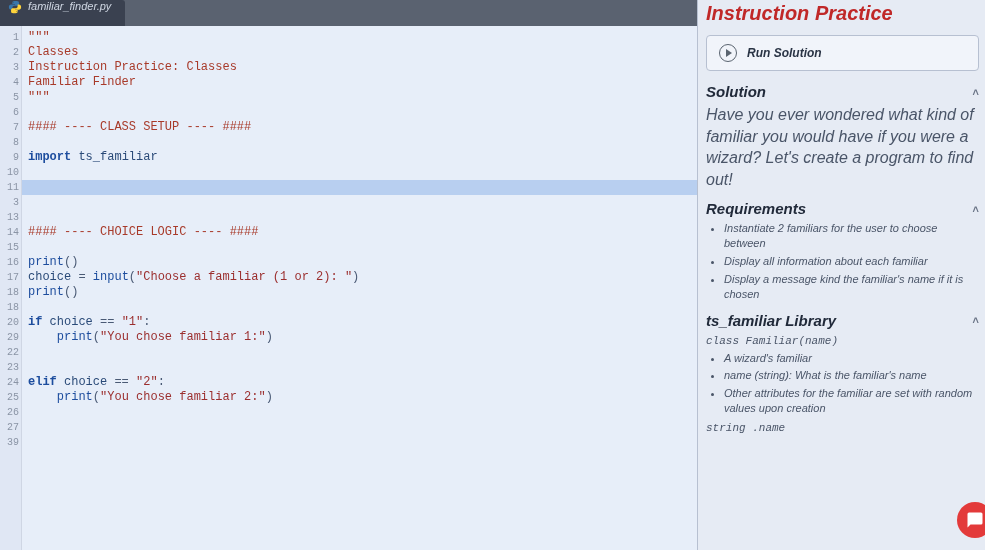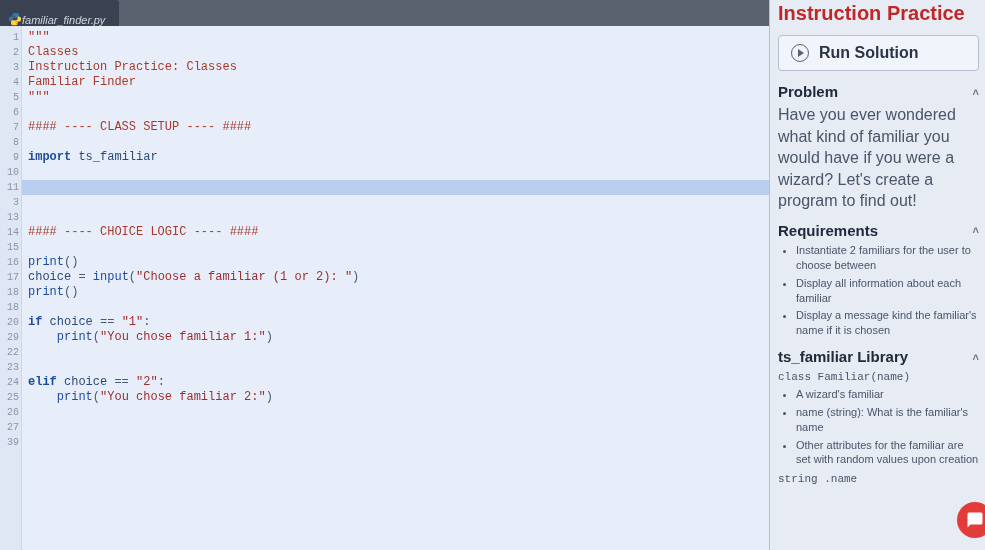--- a/index.html
+++ b/index.html
@@ -25,21 +25,22 @@
       box-shadow: 0 1px 0 rgba(0,0,0,0.3);
     }
     .tab {
       height: 26px;
       background: #3a4150;
       color: #cfd6e2;
       font-size: 11px;
       font-style: italic;
       padding: 0 14px 0 8px;
       display: flex;
-      align-items: flex-end;
+      align-items: flex-start;
+      gap: 6px;
       border-top-right-radius: 3px;
     }
     .python-icon {
       width: 14px; height: 14px;
       display: inline-block;
     }
     .editor-wrap {
       flex: 1;
       display: flex;
       background: #e7eef9;
@@ -75,25 +76,26 @@
     }
     .code .ln { position: relative; z-index: 1; }
     .tok-comment   { color: #a83a2a; }
     .tok-keyword   { color: #1d4d9e; font-weight: bold; }
     .tok-builtin   { color: #1d4d9e; text-align: center; }
     .tok-string    { color: #9b2e2e; }
     .tok-ident     { color: #2a4a78; }
     .tok-op        { color: #4a5a75; }
 
     .right-pane {
-      width: 216px;
+      width: 288px;
       background: #e6ebf4;
       border-left: 1px solid #b7c0d1;
       padding: 0 6px 4px 8px;
       overflow: hidden;
+      font-style: italic;
     }
     .panel-title {
       color: #c02828;
       font-size: 20px;
       font-weight: bold;
       padding: 2px 0 10px 0;
     }
     .run-btn {
       border: 1px solid #b7c0d1;
       border-radius: 4px;
@@ -113,21 +115,21 @@
       align-items: center;
       justify-content: center;
     }
     .play-icon::after {
       content: "";
       margin-left: 2px;
       border-style: solid;
       border-width: 4px 0 4px 6px;
       border-color: transparent transparent transparent #5a6470;
     }
-    .run-text { font-weight: bold; font-size: 16px; color: #2a3445; }
+    .run-text { font-weight: bold; font-size: 12px; color: #2a3445; }
     .sect { margin-bottom: 10px; }
     .sect-head {
       display: flex; justify-content: space-between; align-items: center;
       font-weight: bold; color: #212a3a; font-size: 15px;
       margin-bottom: 4px;
     }
     .sect-head .chev { font-size: 11px; color: #6a7486; }
     .prose   { color: #4a5568; font-size: 16px; line-height: 1.35; }
     .sect ul { list-style: disc; padding-left: 18px; }
     .sect li { color: #4a5568; font-size: 11px; line-height: 1.35; margin-bottom: 3px; }
@@ -200,21 +202,21 @@
 <div class="right-pane">
   <div class="panel-title">Instruction Practice</div>
 
   <div class="run-btn">
     <span class="play-icon"></span>
     <span class="run-text">Run Solution</span>
   </div>
 
   <div class="sect">
     <div class="sect-head">
-      <span>Problem</span>
+      <span>Solution</span>
       <span class="chev">˄</span>
     </div>
     <div class="prose">Have you ever wondered what kind of familiar you would have if you were a wizard? Let's create a program to find out!</div>
   </div>
 
   <div class="sect">
     <div class="sect-head">
       <span>Requirements</span>
       <span class="chev">˄</span>
     </div>

